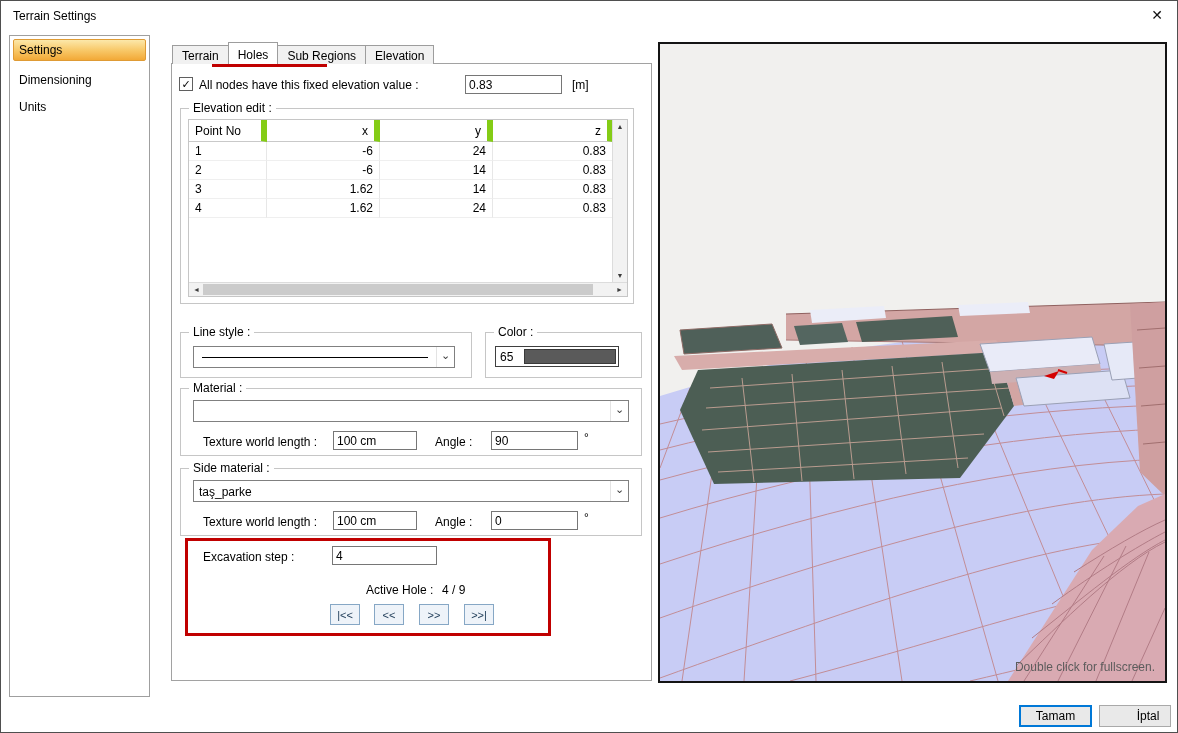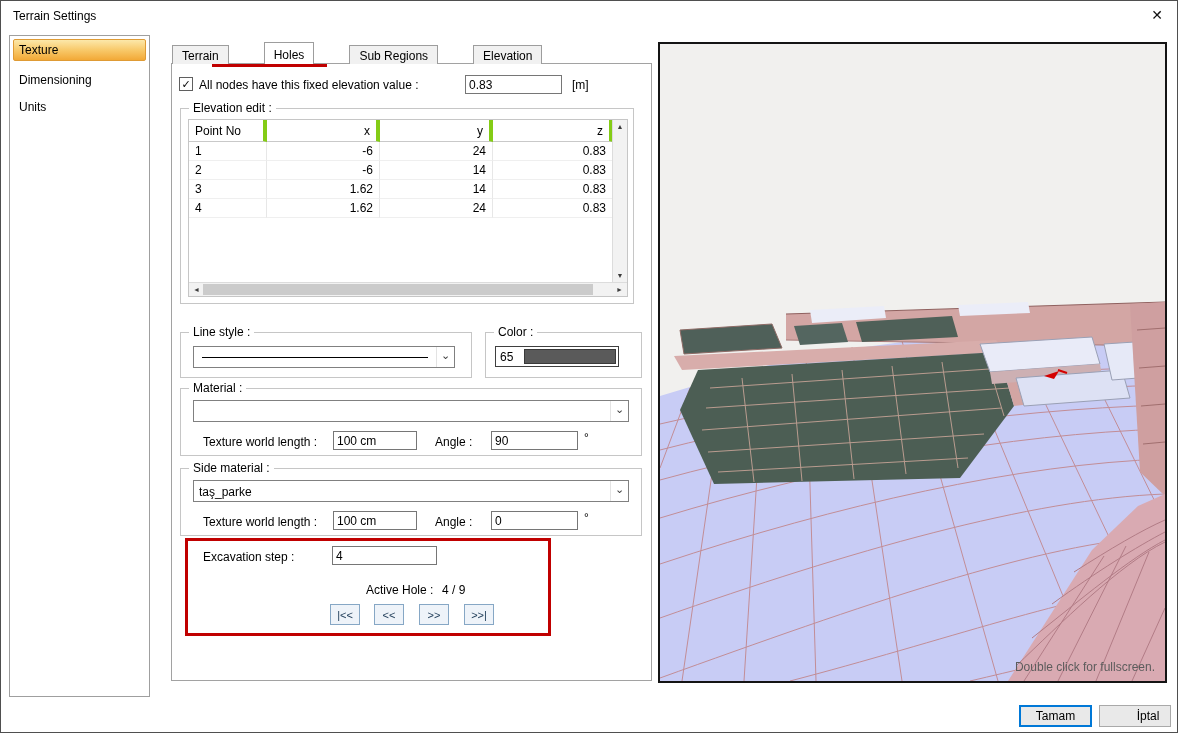--- a/index.html
+++ b/index.html
@@ -10,21 +10,21 @@
   .titlebar { position:absolute; left:0; top:0; width:100%; height:30px; background:#fff; }
   .title-text { position:absolute; left:12px; top:8px; }
   .close-btn { position:absolute; right:14px; top:6px; font-size:14px; color:#111; }
 
   .sidebar { position:absolute; left:8px; top:34px; width:141px; height:662px; border:1px solid #9f9f9f; background:#fff; }
   .side-sel { margin:3px; height:22px; line-height:20px; padding-left:5px;
               background:linear-gradient(180deg,#fce8aa,#f8c96a 50%,#f2a937);
               border:1px solid #df9b35; border-radius:2px; }
   .side-item { padding:9px 0 0 9px; height:27px; }
 
-  .tabs { position:absolute; left:171px; top:41px; height:22px; display:flex; z-index:2;gap:36px; }
+  .tabs { position:absolute; left:171px; top:41px; height:22px; display:flex; z-index:2; }
   .tab { height:19px; margin-top:3px; padding:3px 9px 0; background:#f1f1f1;
          border:1px solid #9d9d9d; border-bottom:none; margin-right:-1px; white-space:nowrap; }
   .tab.active { height:22px; margin-top:0; padding-top:5px; background:#fff; z-index:3; position:relative; }
   .tab-underline { position:absolute; left:211px; top:63px; width:115px; height:3px; background:#c00000; z-index:4; }
 
   .panel { position:absolute; left:170px; top:62px; width:481px; height:618px; border:1px solid #a2a2a2; background:#fff; }
 
   .chk-row { position:absolute; left:7px; top:12px; height:16px; }
   .checkbox { position:absolute; left:0; top:1px; width:14px; height:14px; border:1px solid #5f5f5f; background:#fff; text-align:center; }
   .checkbox .mark { font-size:11px; line-height:12px; display:block; }
@@ -37,21 +37,21 @@
   .group { position:absolute; border:1px solid #c6c6c6; background:#fff; }
   .legend { position:absolute; top:-8px; left:8px; background:#fff; padding:0 4px; white-space:nowrap; }
   .g-elev  { left:8px;  top:44px;  width:454px; height:196px; }
   .g-line  { left:8px;  top:268px; width:292px; height:46px; }
   .g-color { left:313px;top:268px; width:157px; height:46px; }
   .g-mat   { left:8px;  top:324px; width:462px; height:68px; }
   .g-side  { left:8px;  top:404px; width:462px; height:68px; }
 
   .tbl { position:absolute; left:7px; top:10px; width:440px; height:178px; border:1px solid #c6c6c6; background:#fff; }
   .tbl-header { position:absolute; left:0; top:0; height:22px; display:flex; width:424px; }
-  .th { border-right:4px solid #84cc16; border-bottom:1px solid #c9c9c9; padding:4px 6px 8px; }
+  .th { border-right:6px solid #84cc16; border-bottom:1px solid #c9c9c9; padding:4px 6px 8px; }
   .c0 { width:78px; } .c1 { width:113px; } .c2 { width:113px; } .c3 { width:120px; }
   .num { text-align:right; }
   .rows { position:absolute; left:0; top:22px; }
   .tbl-row { display:flex; width:424px; height:19px; }
   .td { border-right:1px solid #e7e7e7; border-bottom:1px solid #efefef; padding:2px 6px 0; }
 
   .vscroll { position:absolute; right:0; top:0; bottom:14px; width:15px; background:#f2f2f2; border-left:1px solid #dcdcdc; }
   .sarrow { position:absolute; font-size:7px; color:#3c3c3c; text-align:center; width:100%; }
   .sa-up { top:3px; } .sa-down { bottom:3px; }
   .hscroll { position:absolute; left:0; right:0; bottom:0; height:14px; background:#f2f2f2; border-top:1px solid #dcdcdc; }
@@ -87,21 +87,21 @@
 </style>
 </head>
 <body>
 
 <div class="titlebar">
   <span class="title-text">Terrain Settings</span>
   <span class="close-btn">✕</span>
 </div>
 
 <div class="sidebar">
-  <div class="side-sel">Texture</div>
+  <div class="side-sel">Settings</div>
   <div class="side-item">Dimensioning</div>
   <div class="side-item">Units</div>
 </div>
 
 <div class="tabs">
   <div class="tab">Terrain</div>
   <div class="tab active">Holes</div>
   <div class="tab">Sub Regions</div>
   <div class="tab">Elevation</div>
 </div>

